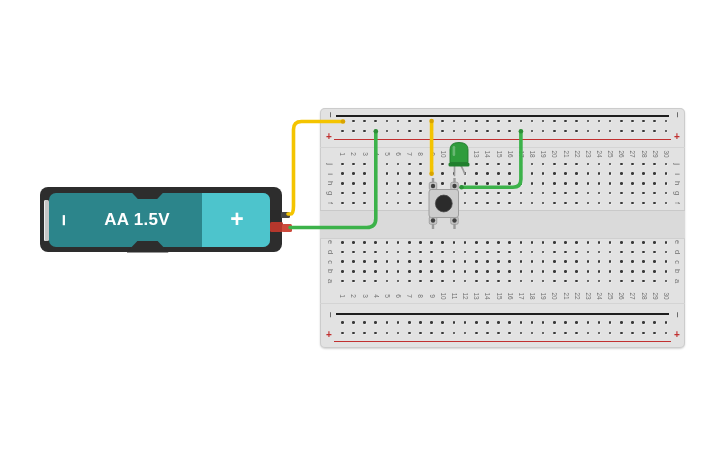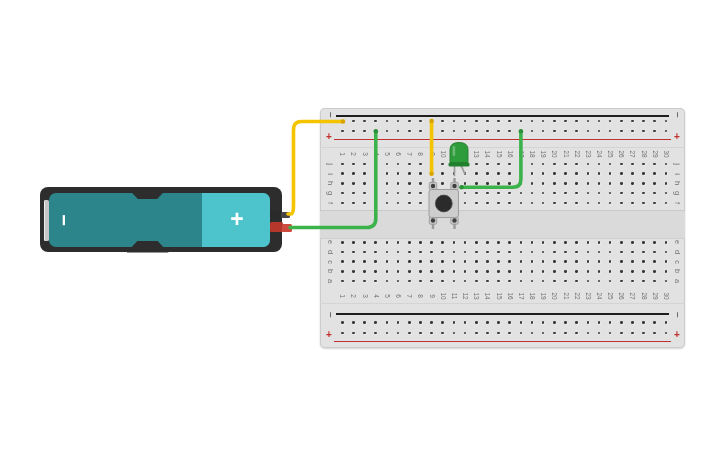--- a/index.html
+++ b/index.html
@@ -43,20 +43,21 @@
 <div id="canvas">
 
   <div id="battery">
     <div class="bat-case" style="background: rgb(45, 45, 45);"></div>
     <div class="bat-contact" style="background: rgb(198, 198, 198);"></div>
     <div class="bat-body" style="background: rgb(44, 133, 139);"></div>
     <div class="bat-cap" style="background: rgb(77, 196, 204);"></div>
     <div class="bat-notch top" style="background: rgb(45, 45, 45);"></div>
     <div class="bat-notch bottom" style="background: rgb(45, 45, 45);"></div>
     <span class="bat-minus" style="color: rgb(255, 255, 255);">−</span>
+    <span class="bat-label" style="color: rgb(255, 255, 255);">AA 1.5V</span>
     <span class="bat-plus" style="color: rgb(255, 255, 255);">+</span>
     <div class="term" id="term-neg-base" style="left: 230px; top: 22.5px; width: 12px; height: 10px; background: rgb(42, 42, 42);"></div>
     <div class="term" id="term-neg-tip" style="left: 241px; top: 24.5px; width: 9px; height: 6.5px; background: rgb(69, 69, 69);"></div>
     <div class="term" id="term-pos-base" style="left: 230px; top: 34.5px; width: 13px; height: 10px; background: rgb(181, 55, 44);"></div>
     <div class="term" id="term-pos-tip" style="left: 242px; top: 36.5px; width: 10px; height: 8px; background: rgb(205, 74, 60);"></div>
   </div>
 
   <div id="breadboard" style="background: rgb(226, 226, 226);">
       <div class="bb-gap" style="top: 102px; height: 27px; background: rgb(218, 218, 218);"></div>
       <div class="bb-seam" style="top: 38.5px;"></div>

